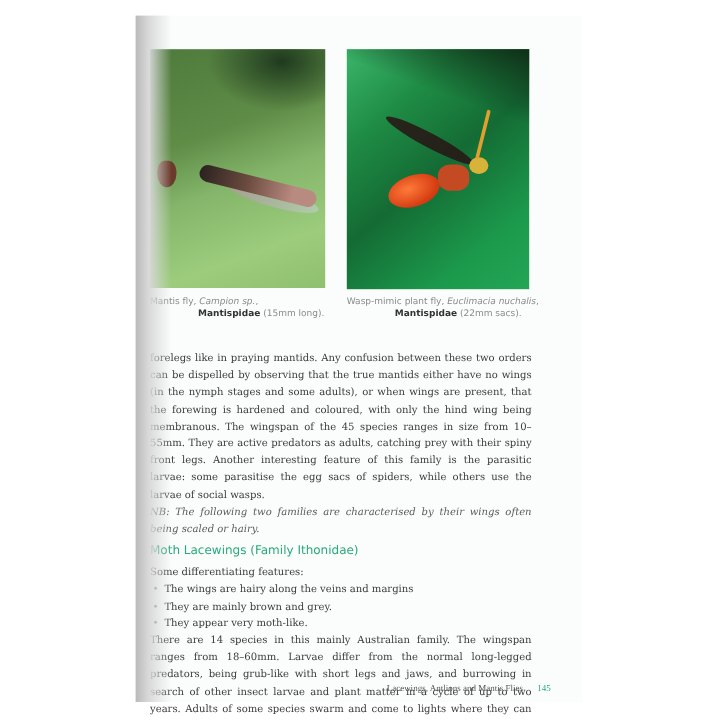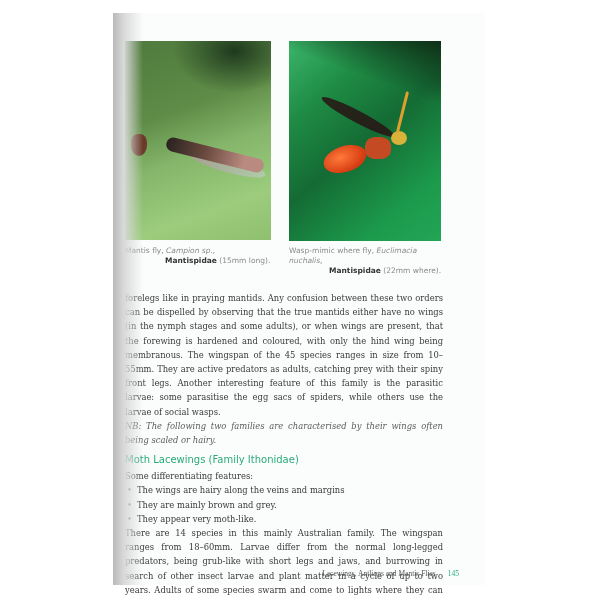--- a/index.html
+++ b/index.html
@@ -111,21 +111,21 @@
     <div class="wasp-thorax"></div>
     <div class="wasp-head"></div>
     <div class="wasp-antenna"></div>
   </div>
 
   <div class="caption caption-left">
     <span>Mantis fly, </span><i>Campion sp.</i><span>, </span><b>Mantispidae</b><span> (15mm long).</span>
   </div>
 
   <div class="caption caption-right">
-    <span>Wasp-mimic where fly, </span><i>Euclimacia nuchalis</i><span>, </span><br><b>Mantispidae</b><span> (22mm where).</span>
+    <span>Wasp-mimic plant fly, </span><i>Euclimacia nuchalis</i><span>, </span><br><b>Mantispidae</b><span> (22mm sacs).</span>
   </div>
 
   <div class="body-text">
     <p>forelegs like in praying mantids. Any confusion between these two orders can be dispelled by observing that the true mantids either have no wings (in the nymph stages and some adults), or when wings are present, that the forewing is hardened and coloured, with only the hind wing being membranous. The wingspan of the 45 species ranges in size from 10–55mm. They are active predators as adults, catching prey with their spiny front legs. Another interesting feature of this family is the parasitic larvae: some parasitise the egg sacs of spiders, while others use the larvae of social wasps.</p>
     <p class="note">NB: The following two families are characterised by their wings often being scaled or hairy.</p>
     <div class="heading">Moth Lacewings (Family Ithonidae)</div>
     <p>Some differentiating features:</p>
     <p class="bullet">The wings are hairy along the veins and margins</p>
     <p class="bullet">They are mainly brown and grey.</p>
     <p class="bullet">They appear very moth-like.</p>

